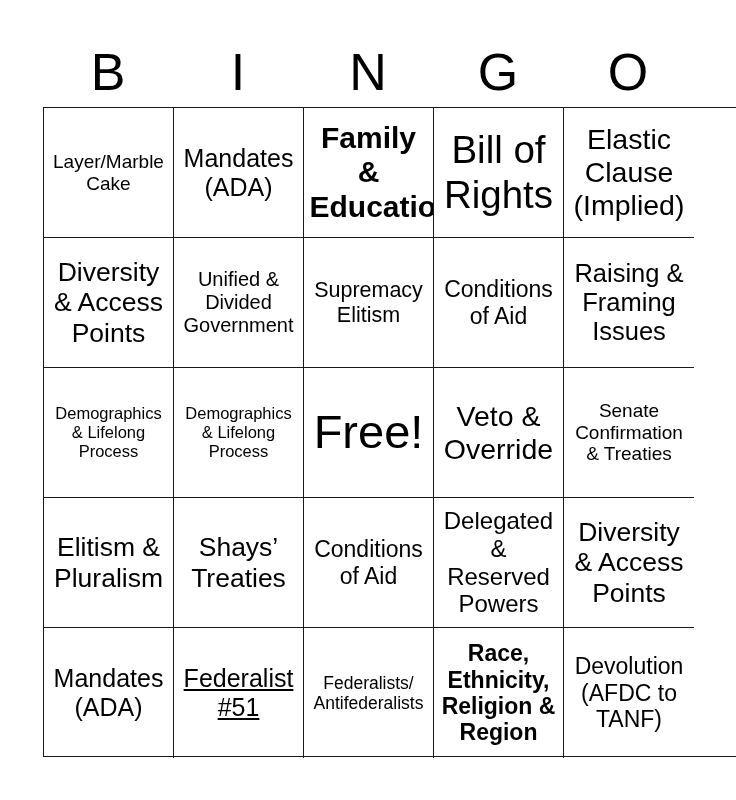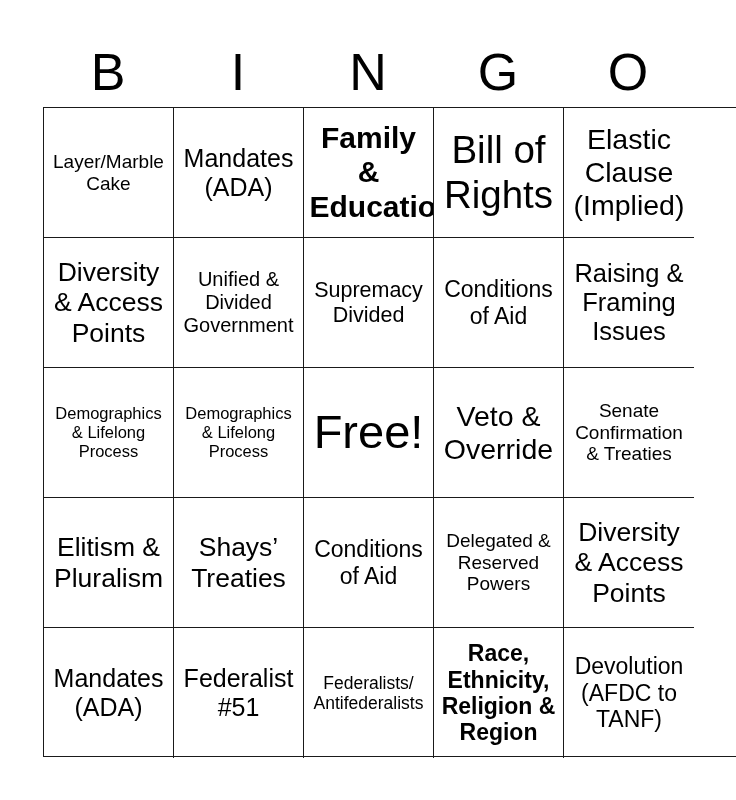--- a/index.html
+++ b/index.html
@@ -88,21 +88,21 @@
       <span style="width:120px">Elastic Clause (Implied)</span>
     </div>
 
   <div class="cell" style="font-size:26.5px;">
       <span style="width:120px">Diversity &amp; Access Points</span>
     </div>
   <div class="cell" style="font-size:20px;">
       <span style="width:118px">Unified &amp; Divided Government</span>
     </div>
   <div class="cell" style="font-size:21.5px;">
-      <span style="width:118px">Supremacy Divided</span>
+      <span style="width:118px">Supremacy Elitism</span>
     </div>
   <div class="cell" style="font-size:23px;">
       <span style="width:118px">Conditions of Aid</span>
     </div>
   <div class="cell last-col" style="font-size:25.5px;">
       <span style="width:118px">Raising &amp; Framing Issues</span>
     </div>
 
   <div class="cell" style="font-size:16.5px;">
       <span style="width:118px">Demographics &amp; Lifelong Process</span>
@@ -122,31 +122,31 @@
 
   <div class="cell" style="font-size:26.5px;">
       <span style="width:120px">Elitism &amp; Pluralism</span>
     </div>
   <div class="cell" style="font-size:26.5px;">
       <span style="width:120px">Shays’ Treaties</span>
     </div>
   <div class="cell" style="font-size:23px;">
       <span style="width:118px">Conditions of Aid</span>
     </div>
-  <div class="cell" style="font-size:19px;">
+  <div class="cell" style="font-size:24px;">
       <span style="width:116px">Delegated &amp; Reserved Powers</span>
     </div>
   <div class="cell last-col" style="font-size:26.5px;">
       <span style="width:120px">Diversity &amp; Access Points</span>
     </div>
 
   <div class="cell last-row" style="font-size:25px;">
       <span style="width:118px">Mandates (ADA)</span>
     </div>
-  <div class="cell last-row" style="font-size:25px;">
+  <div class="cell last-row" style="font-size:25px;text-decoration:underline;">
       <span style="width:118px">Federalist #51</span>
     </div>
   <div class="cell last-row" style="font-size:17.5px;">
       <span style="width:120px">Federalists/ Antifederalists</span>
     </div>
   <div class="cell last-row" style="font-size:23px;font-weight:bold;">
       <span style="width:116px">Race, Ethnicity, Religion &amp; Region</span>
     </div>
   <div class="cell last-row last-col" style="font-size:23px;text-align:center;">
       <span style="width:118px">Devolution (AFDC to TANF)</span>

